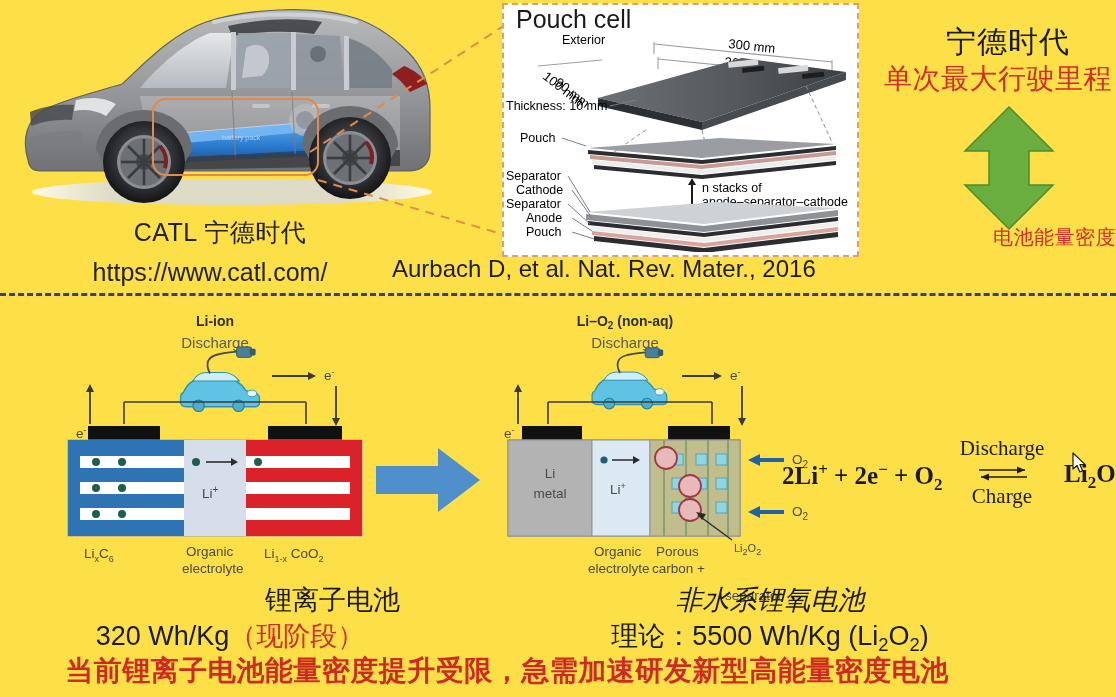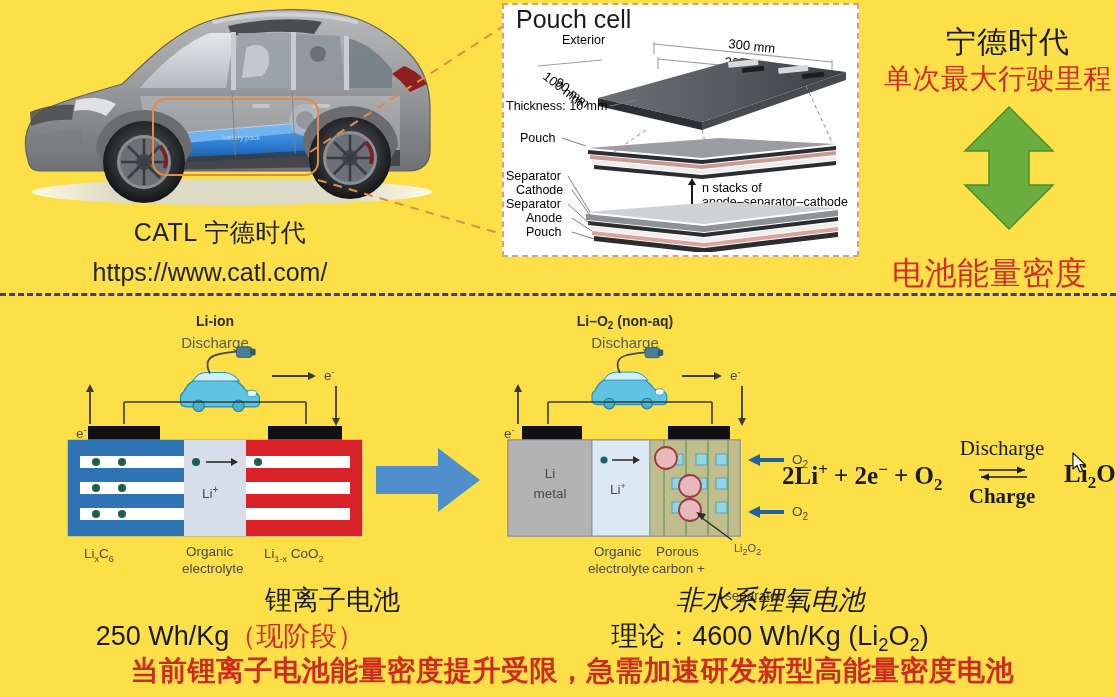--- a/index.html
+++ b/index.html
@@ -55,22 +55,22 @@
   
   #ev-title {
     left: 900px; top: 22px; width: 216px; text-align:center;
     font-size: 30px; color:#1a1a1a; letter-spacing:1px;
   }
   #ev-range {
     left: 884px; top: 60px; width: 232px; 
     font-size: 28px; color:#D42B24; letter-spacing:0.5px; white-space:nowrap;
   }
   #ev-density {
-    left: 892px; top: 252px; width: 224px; text-align:left;
-    font-size: 32px; color:#D42B24; letter-spacing:0.5px;
+    left: 892px; top: 224px; width: 224px; text-align:right;
+    font-size: 20px; color:#D42B24; letter-spacing:0.5px;
   }
   #green-arrow { left: 955px; top: 105px; width: 108px; height: 126px; }
 
   
   #divider {
     left: 0; top: 293px; width: 1116px; height: 0;
     border-top: 3px dashed #3B3B8F;
   }
 
   
@@ -85,21 +85,21 @@
   
   #blue-arrow { left: 372px; top: 442px; width: 112px; height: 76px; }
 
   
   #equation {
     left: 782px; top: 438px; width: 300px; height: 78px;
     color: #1b1b1b; font-family: "Liberation Serif", serif;
   }
   #eq-main { position:absolute; left:0; top:22px; font-size:25px; font-weight:bold; white-space:nowrap; }
   #eq-over { position:absolute; left:160px; top:-2px; width:120px; text-align:center; font-size:21px; }
-  #eq-under{ position:absolute; left:160px; top:46px; width:120px; text-align:center; font-size:21px;font-weight:bold; }
+  #eq-under{ position:absolute; left:160px; top:46px; width:120px; text-align:center; font-size:21px; }
   #eq-arrow{ position:absolute; left:193px; top:24px; width:56px; height:22px; }
   #eq-right{ position:absolute; left:282px; top:22px; font-size:25px; font-weight:bold; white-space:nowrap; }
   .sub { font-size: 0.68em; vertical-align: sub; }
   .sup { font-size: 0.68em; vertical-align: super; }
 
   
   #liion-name {
     left: 60px; top: 582px; width: 340px; text-align:right;
     font-size: 27px; color:#1a1a1a;
   }
@@ -112,21 +112,21 @@
     left: 560px; top: 582px; width: 420px; text-align:center;
     font-size: 27px; color:#1a1a1a;font-style:italic;
   }
   #lio2-spec {
     left: 560px; top: 618px; width: 420px; text-align:center;
     font-size: 27px; color:#1a1a1a; white-space:nowrap;
   }
 
   
   #conclusion {
-    left: 0; top: 652px; width: 1014px; text-align:right;
+    left: 0; top: 652px; width: 1014px; text-align:center;
     font-size: 28px; font-weight: bold; color:#CE2B20; letter-spacing: 0.5px;
   }
 
   
   #cursor { left: 1072px; top: 452px; width: 16px; height: 22px; }
 </style>
 </head>
 <body>
 
 <div id="root">
@@ -336,20 +336,21 @@
     <text class="pouch-lbl-dark" x="0" y="182">Separator</text>
     <line x1="62" y1="178" x2="84" y2="198" stroke="#7b7e82" stroke-width="1"></line>
     <text class="pouch-lbl-dark" x="20" y="196">Anode</text>
     <line x1="66" y1="192" x2="86" y2="205" stroke="#7b7e82" stroke-width="1"></line>
     <text class="pouch-lbl-dark" x="20" y="210">Pouch</text>
     <line x1="66" y1="206" x2="88" y2="213" stroke="#7b7e82" stroke-width="1"></line>
   </svg>
 
   <div class="abs" id="catl-url">https://www.catl.com/</div>
   <div class="abs" id="catl-name">CATL  宁德时代</div>
+  <div class="abs" id="aurbach">Aurbach D, et al. Nat. Rev. Mater., 2016</div>
 
   <div class="abs" id="ev-title">宁德时代</div>
   <div class="abs" id="ev-range">单次最大行驶里程</div>
   <svg class="abs" id="green-arrow" viewBox="0 0 108 126">
     <polygon points="54,2 98,46 74,46 74,80 98,80 54,124 10,80 34,80 34,46 10,46" fill="#6AAE3F" stroke="#4E8C2C" stroke-width="1.5"></polygon>
   </svg>
   <div class="abs" id="ev-density">电池能量密度</div>
 
   <div class="abs" id="divider"></div>
 
@@ -539,22 +540,22 @@
     <div id="eq-under">Charge</div>
     <div id="eq-right">Li<span class="sub">2</span>O<span class="sub">2</span></div>
   </div>
 
   <svg class="abs" id="cursor" viewBox="0 0 16 22">
     <path d="M1,1 L1,17 L5,13.5 L7.8,20 L10.6,18.8 L7.9,12.6 L13,12.4 Z" fill="#ffffff" stroke="#1a1a1a" stroke-width="1.2" stroke-linejoin="round"></path>
   </svg>
 
   <div class="abs" id="liion-name">锂离子电池</div>
   <div class="abs" id="liion-spec">
-    <span>250 Wh/Kg</span><span class="red-inline">（现阶段）</span>
+    <span>320 Wh/Kg</span><span class="red-inline">（现阶段）</span>
   </div>
   <div class="abs" id="lio2-name">非水系锂氧电池</div>
   <div class="abs" id="lio2-spec">
-    <span>理论：4600 Wh/Kg (Li</span><span class="sub">2</span><span>O</span><span class="sub">2</span><span>)</span>
+    <span>理论：5500 Wh/Kg (Li</span><span class="sub">2</span><span>O</span><span class="sub">2</span><span>)</span>
   </div>
 
   <div class="abs" id="conclusion">当前锂离子电池能量密度提升受限，急需加速研发新型高能量密度电池</div>
 
 </div>
 
 </body></html>

